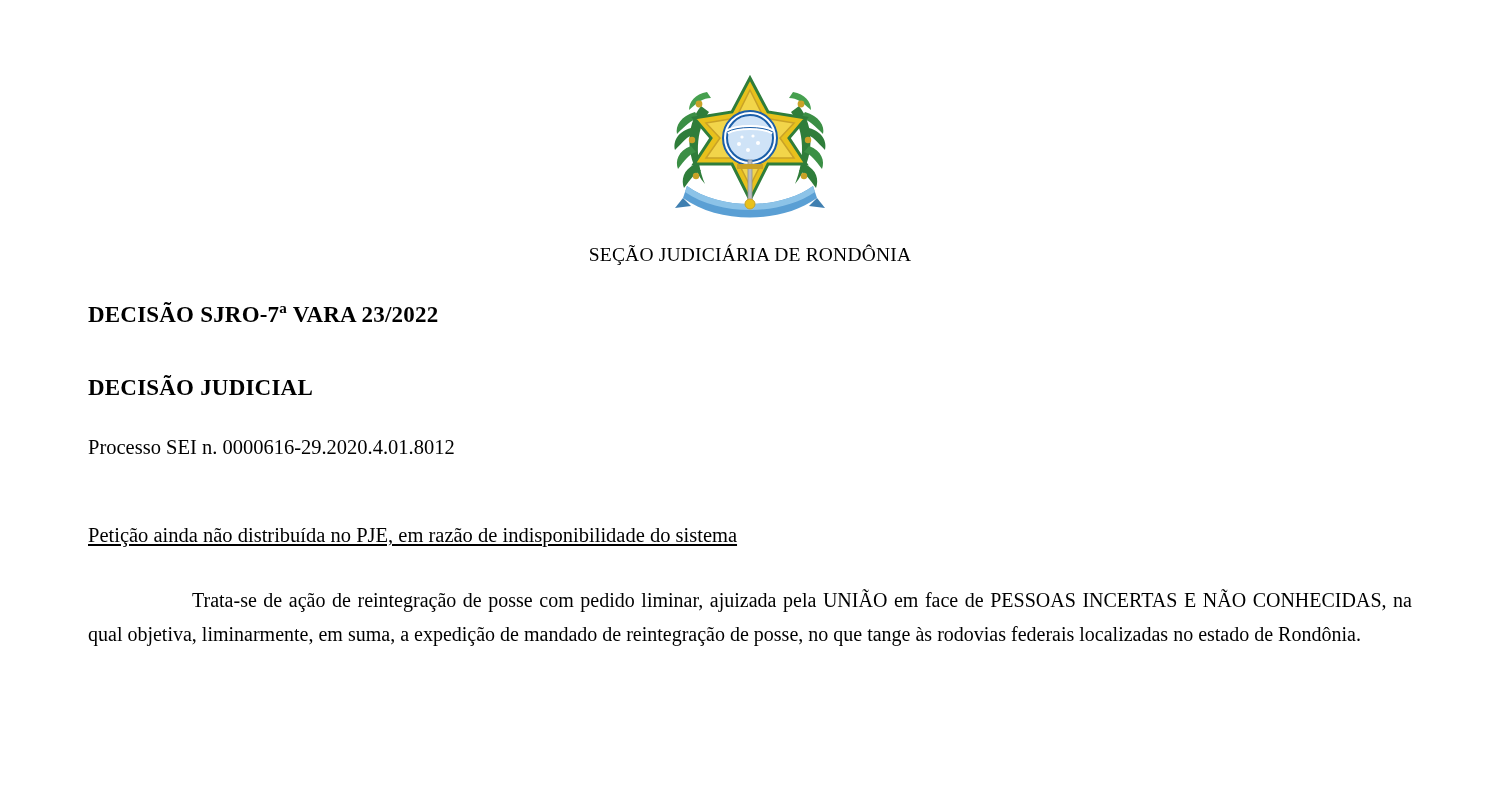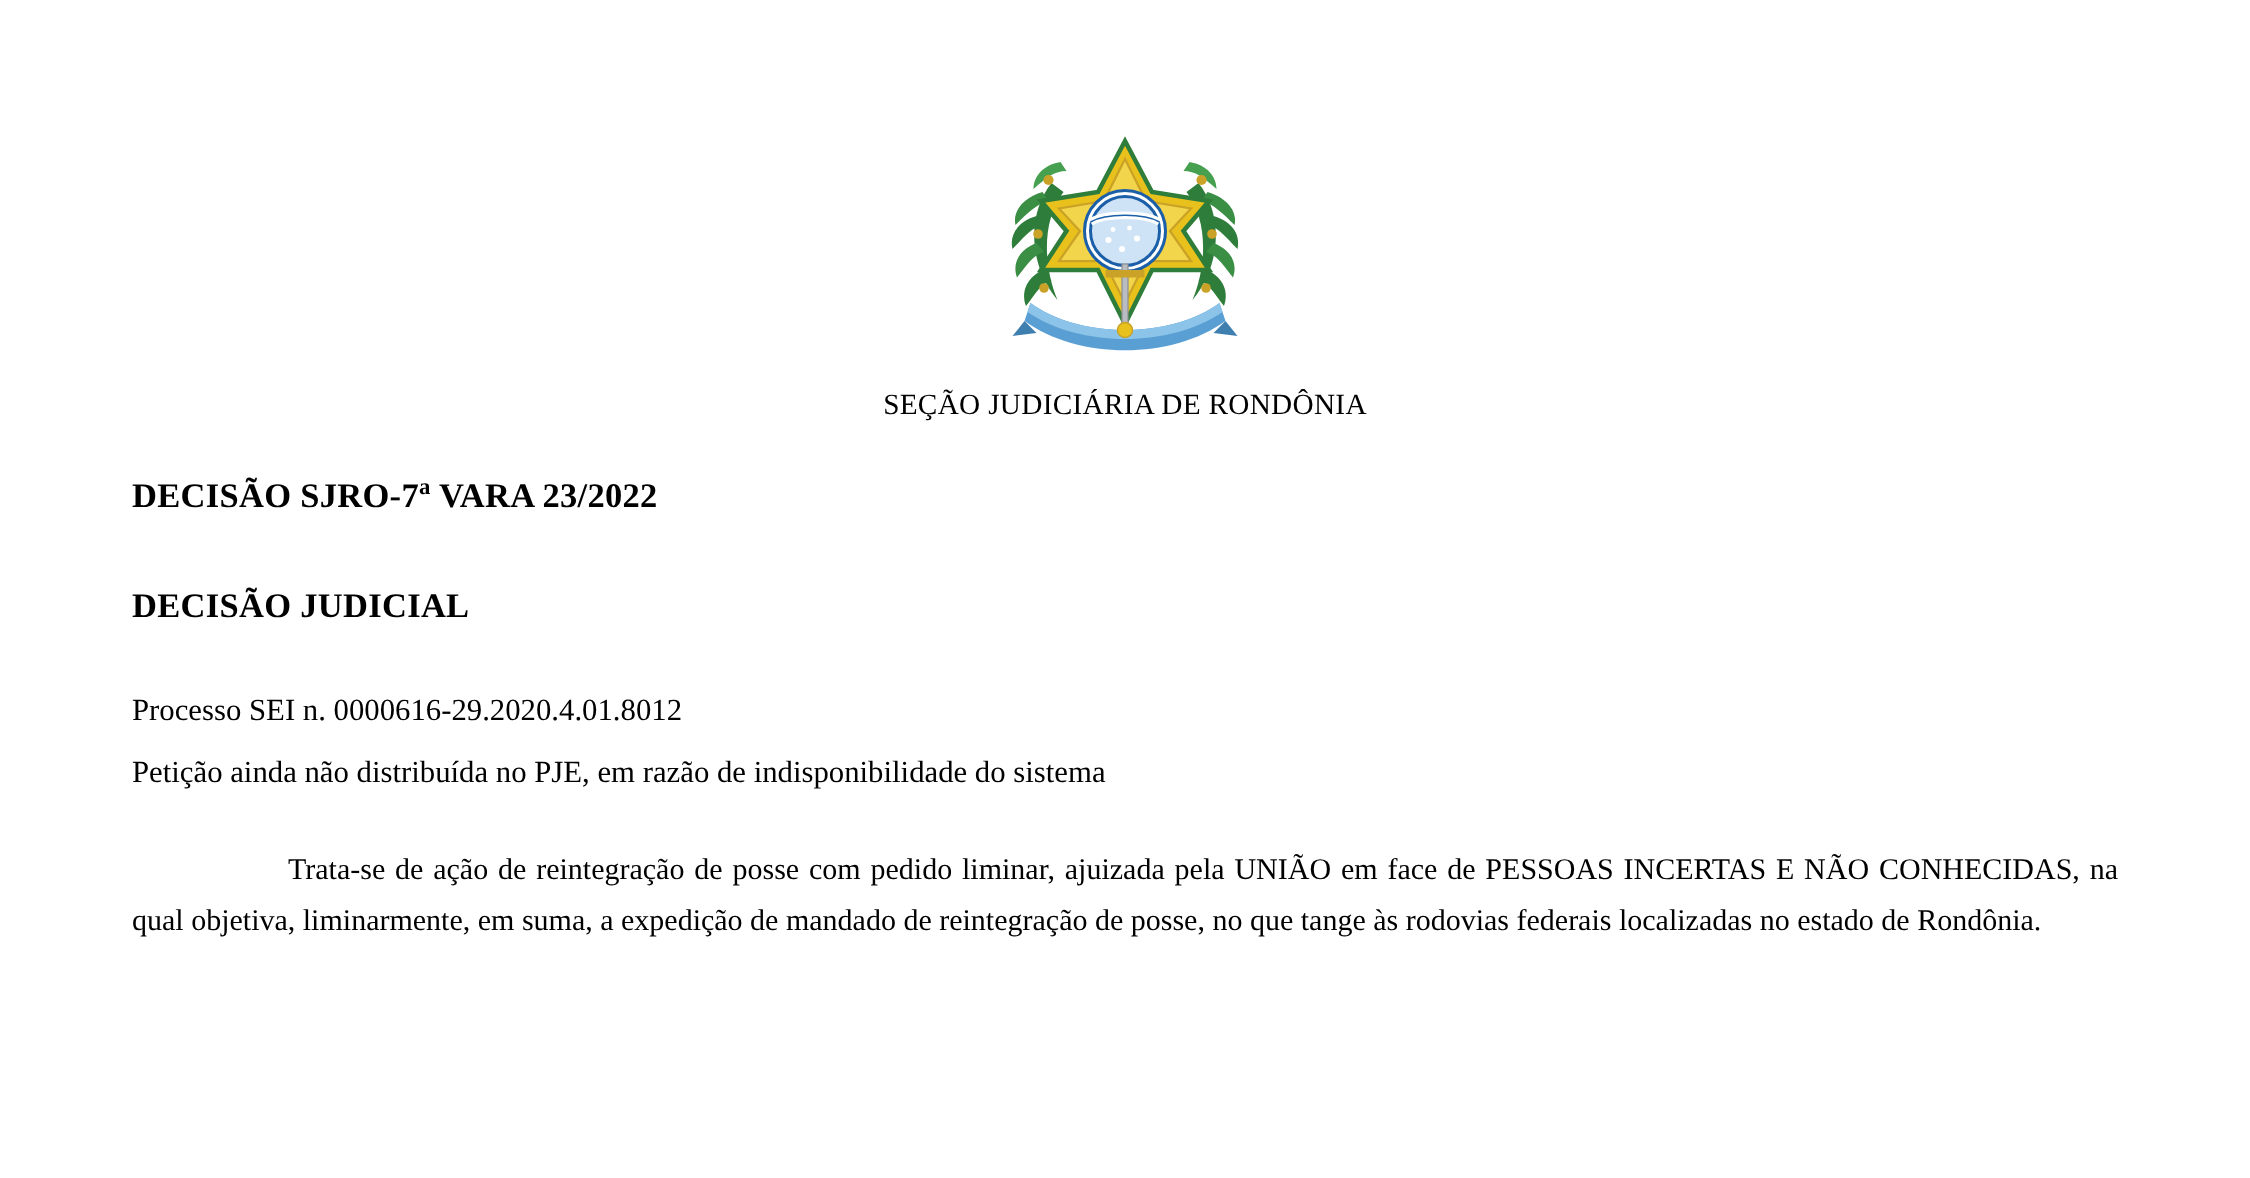--- a/index.html
+++ b/index.html
@@ -12,21 +12,21 @@
     height: 785px;
     overflow: hidden;
     font-family: "Liberation Serif", "DejaVu Serif", serif;
     color: #000000;
   }
   .page {
     position: relative;
     width: 1500px;
     height: 691px;
     box-sizing: border-box;
-    padding: 16px 88px;
+    padding: 0 88px;
   }
   
   .crest-wrap {
     display: flex;
     justify-content: center;
     padding-top: 68px;
   }
   .crest {
     width: 170px;
     height: 160px;
@@ -53,24 +53,25 @@
   }
   .section-title {
     font-size: 23px;
     font-weight: bold;
     margin-top: 47px;
     letter-spacing: 0.2px;
   }
   
   .meta-line {
     font-size: 20.5px;
-    margin-top: 46px;
+    margin-top: 35px;
   }
   .meta-line.second {
-    margin-top: 18px;
+    margin-top: 65px;
+    text-decoration: underline;
   }
   .body-par {
     font-size: 20px;
     line-height: 1.68;
     text-align: justify;
     text-justify: inter-word;
     margin-top: 37px;
     text-indent: 104px;
   }
   .body-par.justify-all {

